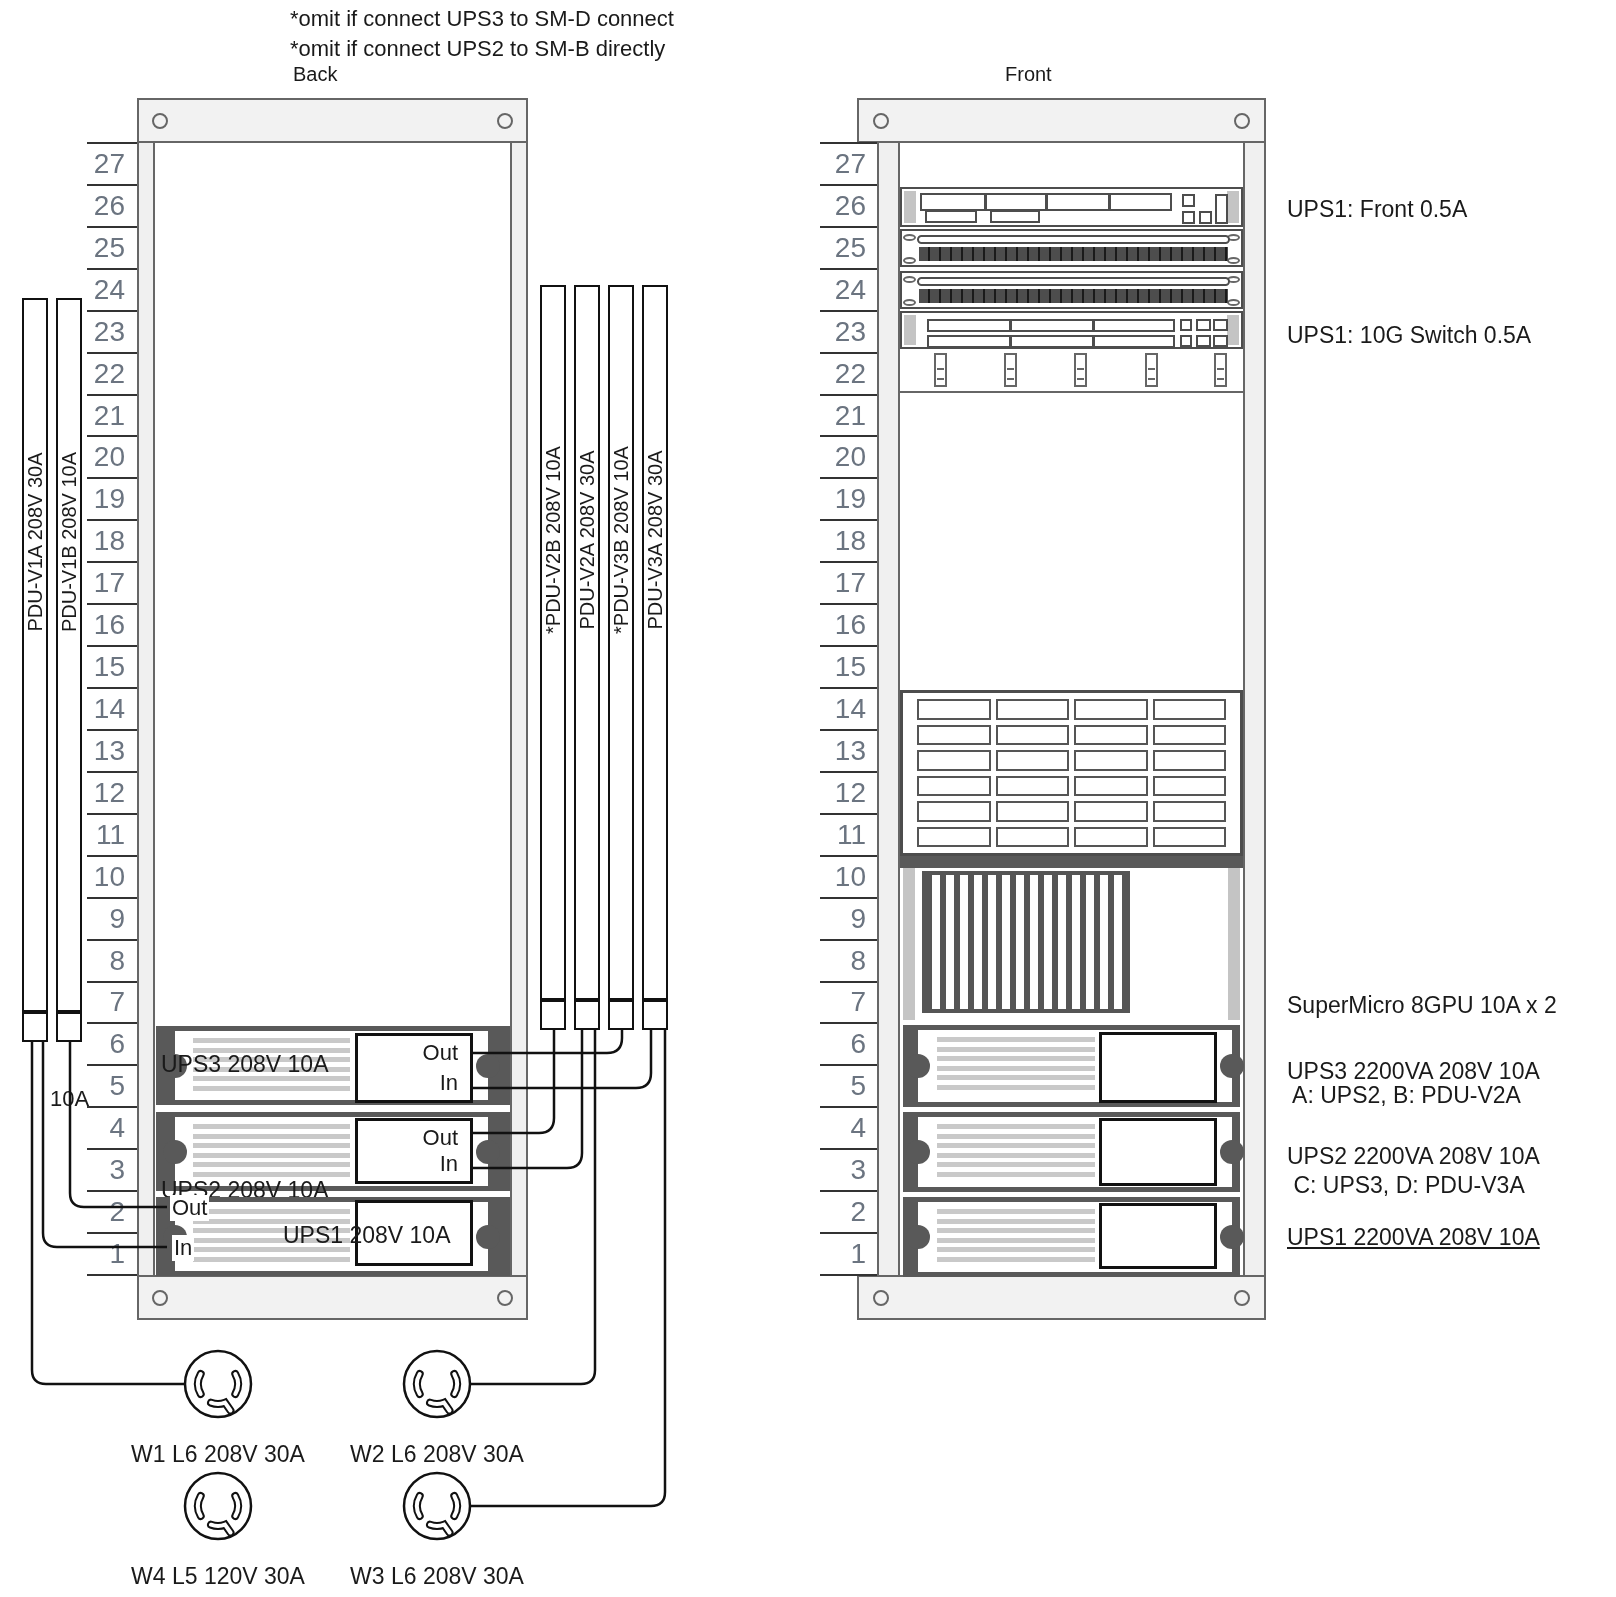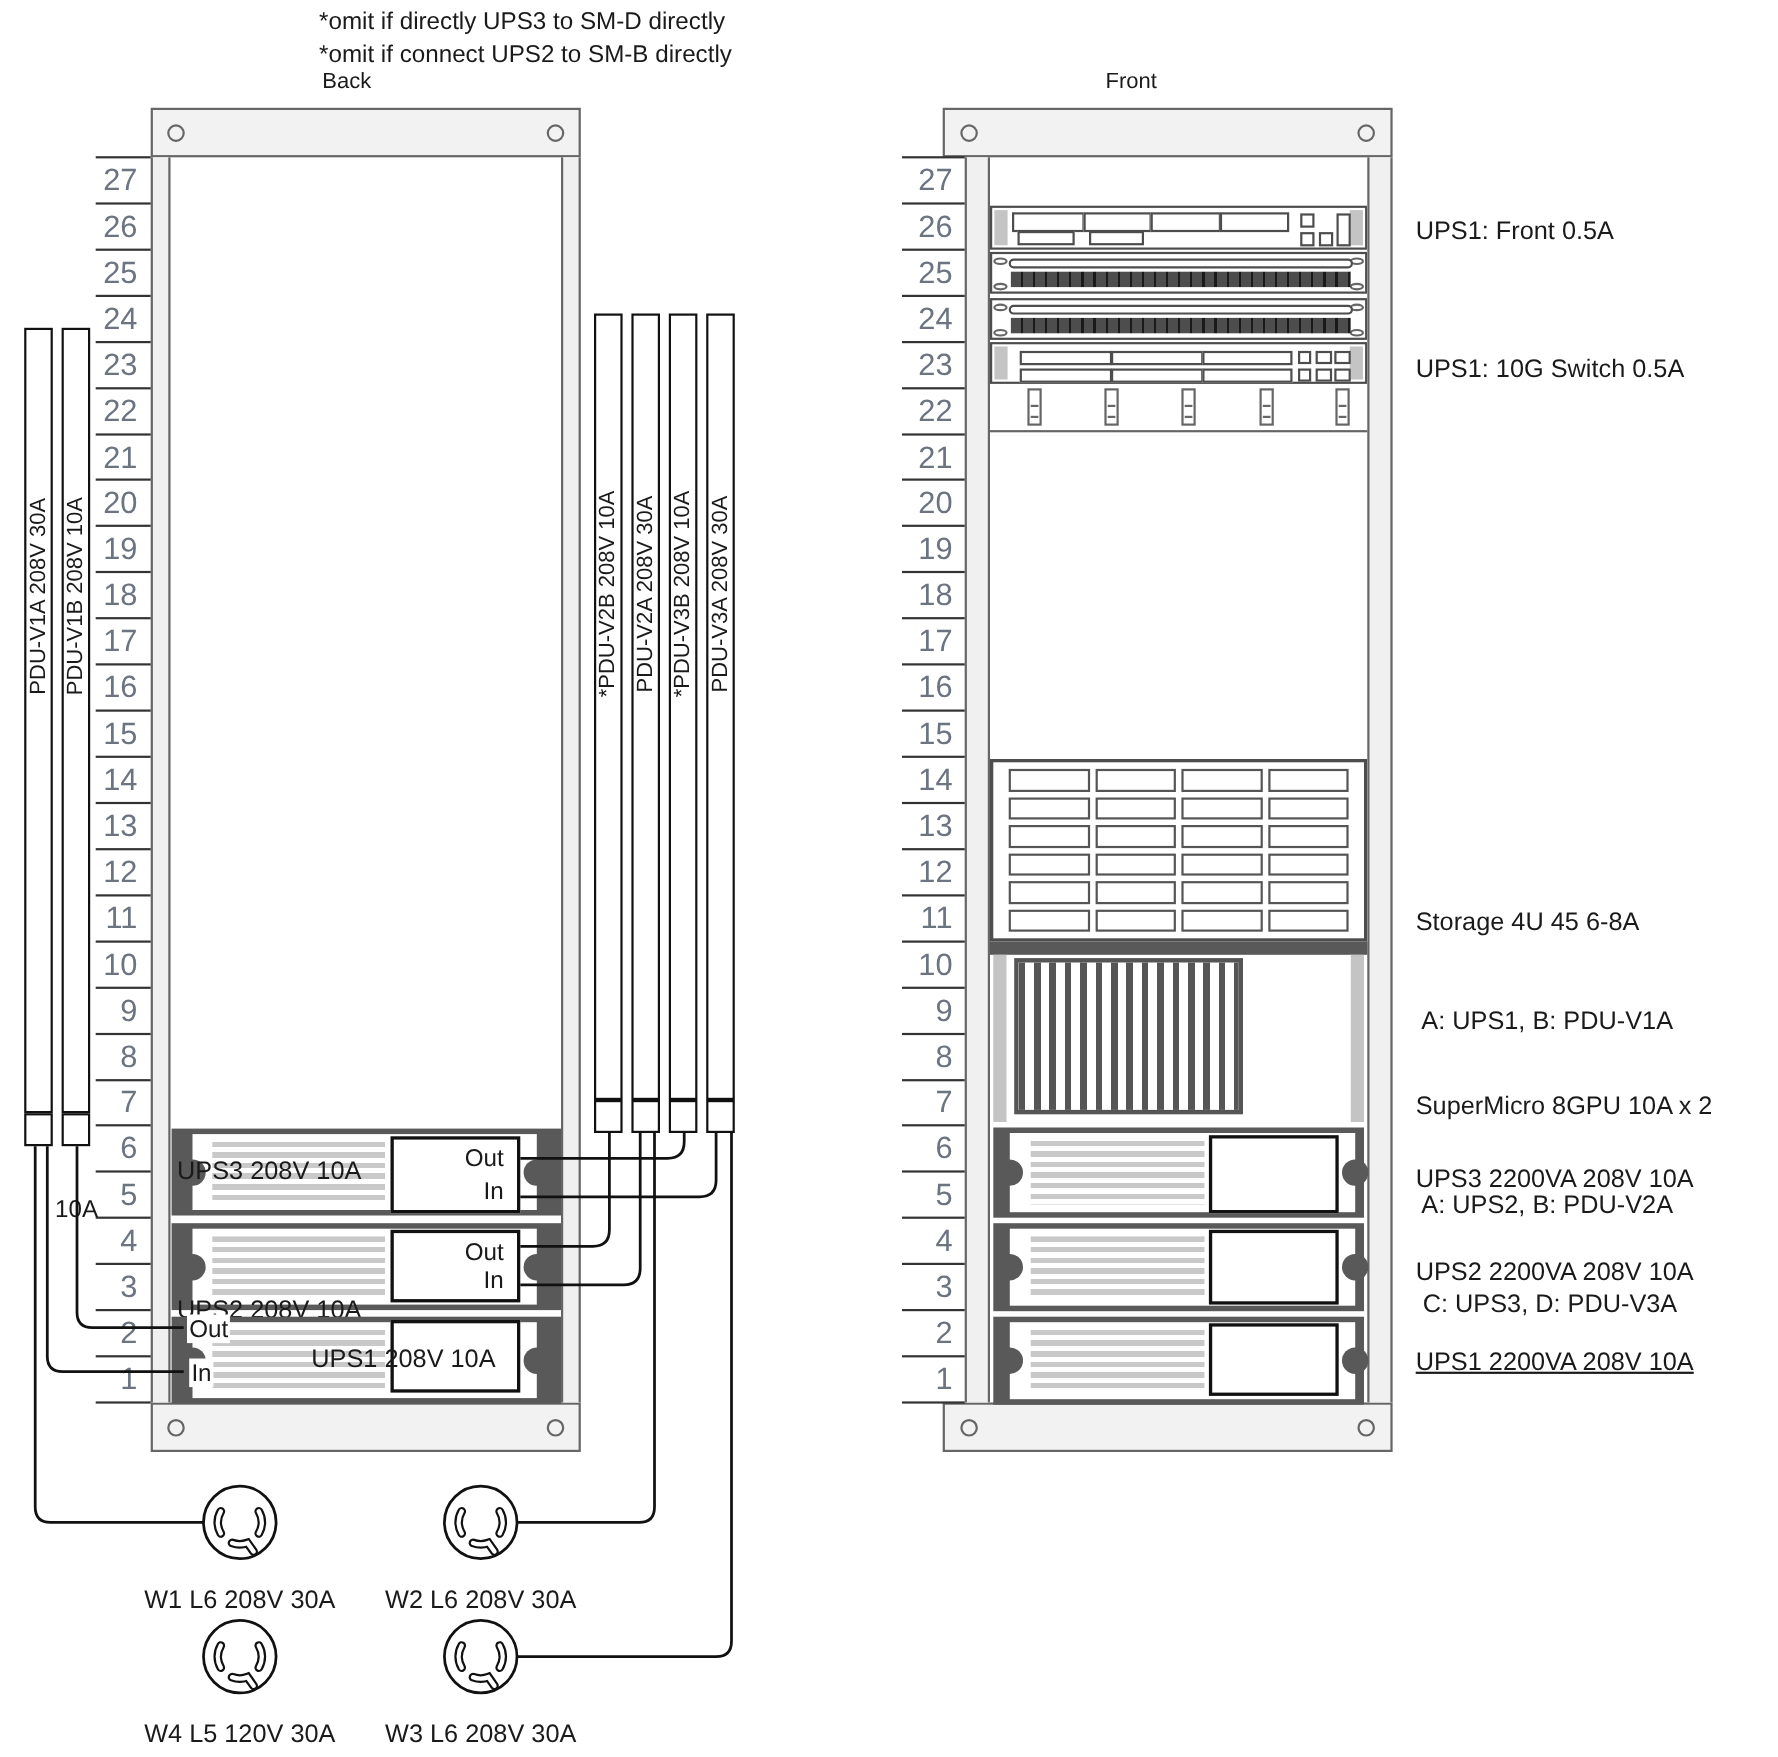--- a/index.html
+++ b/index.html
@@ -42,21 +42,21 @@
   .overlay{position:absolute;left:0;top:0;pointer-events:none;}
   .wire{fill:none;stroke:#111;stroke-width:2.5;}
   .slot-o{fill:none;stroke:#111;stroke-width:8;stroke-linecap:round;}
   .slot-i{fill:none;stroke:#fff;stroke-width:4;stroke-linecap:round;}
 </style>
 </head>
 <body>
 
 <div class="canvas">
 
-  <div class="note" style="left:290px;top:6px;">*omit if directly UPS3 to SM-D directly</div>
+  <div class="note" style="left:290px;top:6px;">*omit if connect UPS3 to SM-D connect</div>
   <div class="note" style="left:290px;top:36px;">*omit if connect UPS2 to SM-B directly</div>
   <div class="view-title" style="left:293px;top:63px;">Back</div>
   <div class="view-title" style="left:1005px;top:63px;">Front</div>
 
   <div class="rack-bar" style="left:137px;top:98px;width:391px;">
     <span class="screw" style="left:13px;"></span>
     <span class="screw" style="right:13px;"></span>
   </div>
   <div class="rack-bar" style="left:137px;top:1275px;width:391px;">
     <span class="screw" style="left:13px;"></span>
@@ -362,24 +362,20 @@
     <div class="ups-panel" style="left:15px;width:314px;">
       <div class="stripes" style="left:19px;width:158px;"></div>
       <div class="bump" style="left:0;"></div>
       <div class="bump" style="left:314px;"></div>
     </div>
   </div>
   <div class="oi-box" style="left:1099px;top:1203px;width:118px;height:66px;"></div>
 
   <div class="annot" style="left:1287px;top:194px;">UPS1: Front 0.5A</div>
   <div class="annot" style="left:1287px;top:320px;">UPS1: 10G Switch 0.5A</div>
-  <div class="annot" style="left:1287px;top:762px;">
-    <div>Storage 4U 45 6-8A</div>
-    <div> A: UPS1, B: PDU-V1A</div>
-  </div>
   <div class="annot" style="left:1287px;top:930px;">
     <div>SuperMicro 8GPU 10A x 2</div>
     <div> A: UPS2, B: PDU-V2A</div>
     <div> C: UPS3, D: PDU-V3A</div>
   </div>
   <div class="annot" style="left:1287px;top:1056px;">UPS3 2200VA 208V 10A</div>
   <div class="annot" style="left:1287px;top:1141px;">UPS2 2200VA 208V 10A</div>
   <div class="annot" style="left:1287px;top:1222px;text-decoration:underline;">UPS1 2200VA 208V 10A</div>
 
   <div class="outlet-label" style="left:218px;top:1441px;">W1 L6 208V 30A</div>

